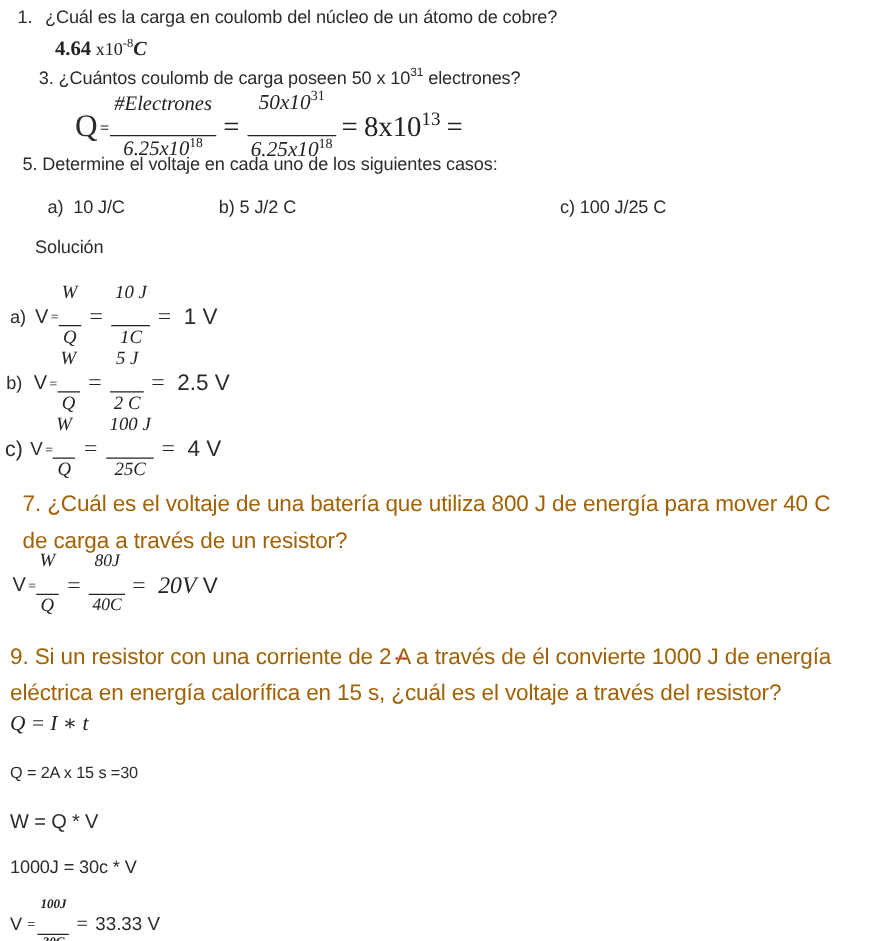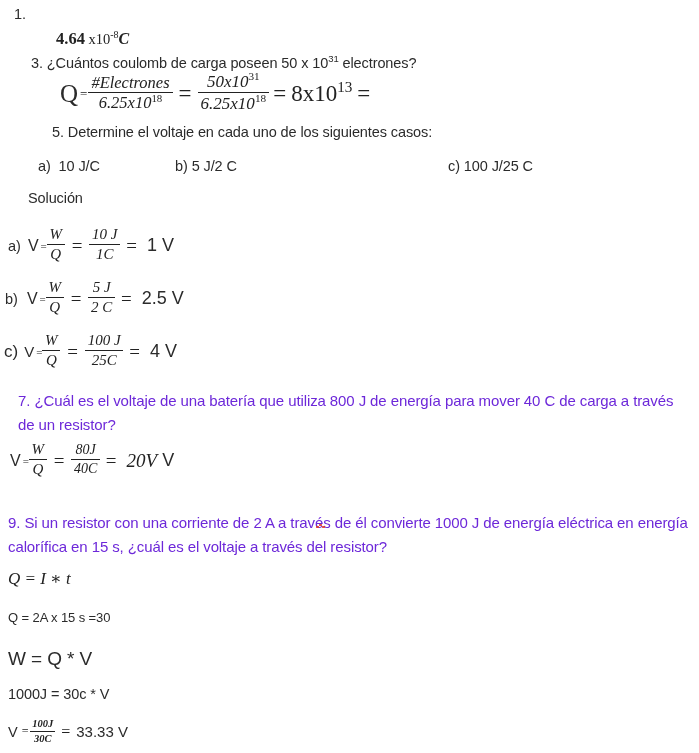--- a/index.html
+++ b/index.html
@@ -28,22 +28,22 @@
     white-space: nowrap;
     line-height: 1.2;
   }
   .q-text {
     font-size: 14.5px;
     color: #2b2b2b;
     letter-spacing: -0.1px;
   }
   .q-wrap {
     position: absolute;
-    font-size: 15px;
-    color: #6d28d9;
+    font-size: 18px;
+    color: #a16207;
     line-height: 1.62;
     letter-spacing: -0.1px;
     white-space: normal;
   }
 
   
   .math {
     font-family: "Liberation Serif", "DejaVu Serif", serif;
     font-style: italic;
     color: #222222;
@@ -55,21 +55,21 @@
   
   .frac {
     display: inline-block;
     vertical-align: middle;
     text-align: center;
     position: relative;
     top: -0.06em;
   }
   .frac > .num {
     display: block;
-    padding: 0 0.18em 1px 0.18em;
+    padding: 0 0.18em 17px 0.18em;
     border-bottom: 1.6px solid #222;
     line-height: 1.06;
   }
   .frac > .den {
     display: block;
     padding: 1px 0.18em 0 0.18em;
     line-height: 1.12;
   }
   .eqrow {
     position: absolute;
@@ -115,22 +115,23 @@
     background-repeat: repeat-x;
     opacity: 0.9;
   }
 </style>
 </head>
 <body>
 
 <div class="page">
 
   <div class="line q-text" style="left:14px; top:6px;">1.</div>
-
-  <div class="line" style="left:56px; top:29px; font-size:16px;">
+  <div class="line q-text" style="left:36px; top:6px;">¿Cuál es la carga en coulomb del núcleo de un átomo de cobre?</div>
+
+  <div class="line" style="left:44px; top:29px; font-size:16px;">
     <span class="math upright" style="font-weight:bold; font-size:16.5px;">4.64</span><span class="math upright" style="font-size:14.5px;">&nbsp;</span><span class="math upright" style="font-size:14.5px;">x10</span><sup class="exp math upright" style="font-size:10px;">-8</sup><span class="math" style="font-weight:bold; font-size:16px;">C</span>
   </div>
 
   <div class="line q-text" style="left:18px; top:55px;margin-left:13px;">
     <span>3. ¿Cuántos coulomb de carga poseen 50 x 10</span><sup class="exp">31</sup><span> electrones?</span>
   </div>
 
   <div class="eqrow" style="left:60px; top:74px; font-size:23px;">
     <span class="math upright" style="font-size:25px; color:#2b2b2b;">Q</span>
     <span class="math upright" style="font-size:13px; padding:0 1px 0 2px;">=</span>
@@ -141,21 +142,21 @@
     <span class="eqsign" style="font-size:23px; padding:0 6px;">=</span>
     <span class="frac math" style="font-size:17px;">
       <span class="num"><span>50x10</span><sup class="exp upright">31</sup></span>
       <span class="den"><span>6.25x10</span><sup class="exp upright">18</sup></span>
     </span>
     <span class="eqsign" style="font-size:23px; padding:0 5px 0 4px;">=</span>
     <span class="math upright" style="font-size:23px;"><span>8x10</span><sup class="exp">13</sup></span>
     <span class="eqsign" style="font-size:23px; padding:0 5px;">=</span>
   </div>
 
-  <div class="line q-text" style="left:18px; top:124px;margin-left:34px;">5. Determine el voltaje en cada uno de los siguientes casos:</div>
+  <div class="line q-text" style="left:18px; top:124px;">5. Determine el voltaje en cada uno de los siguientes casos:</div>
 
   <div class="line q-text" style="left:38px; top:158px;">
     <span>a)</span>&nbsp;&nbsp;<span>10 J/C</span>
   </div>
   <div class="line q-text" style="left:175px; top:158px;">
     <span>b)</span>&nbsp;<span>5 J/2 C</span>
   </div>
   <div class="line q-text" style="left:448px; top:158px;">
     <span>c)</span>&nbsp;<span>100 J/25 C</span>
   </div>
@@ -230,21 +231,21 @@
     <span class="eqsign" style="font-size:19px; padding:0 6px;">=</span>
     <span class="math" style="font-size:19px; padding-left:4px;text-align:right;">20V</span>
     <span class="result" style="font-size:18px; padding-left:5px;">V</span>
   </div>
 
   <div class="q-wrap" style="left:8px; top:511px; width:688px;">9. Si un resistor con una corriente de 2 A a través de él convierte 1000 J de energía eléctrica en energía calorífica en 15 s, ¿cuál es el voltaje a través del resistor?</div>
   <div class="squiggle" style="left:316px; top:524px; width:9px;"></div>
 
   <div class="line math" style="left:8px; top:569px; font-size:17px;">Q = I ∗ t</div>
   <div class="line q-text" style="left:8px; top:610px; font-size:13px;">Q = 2A x 15 s =30</div>
-  <div class="line q-text" style="left:8px; top:648px; font-size:19px;">W = Q * V</div>
+  <div class="line q-text" style="left:8px; top:648px; font-size:16px;">W = Q * V</div>
   <div class="line q-text" style="left:8px; top:686px; font-size:14.5px;">1000J = 30c * V</div>
 
   <div class="eqrow" style="left:8px; top:719px;">
     <span class="vsym" style="font-size:14.5px;">V</span>
     <span class="math upright" style="font-size:12px; padding:0 2px 0 4px;">=</span>
     <span class="frac math" style="font-size:10.5px; font-weight:bold;">
       <span class="num">100J</span>
       <span class="den">30C</span>
     </span>
     <span class="eqsign" style="font-size:16px; padding:0 6px;">=</span>

